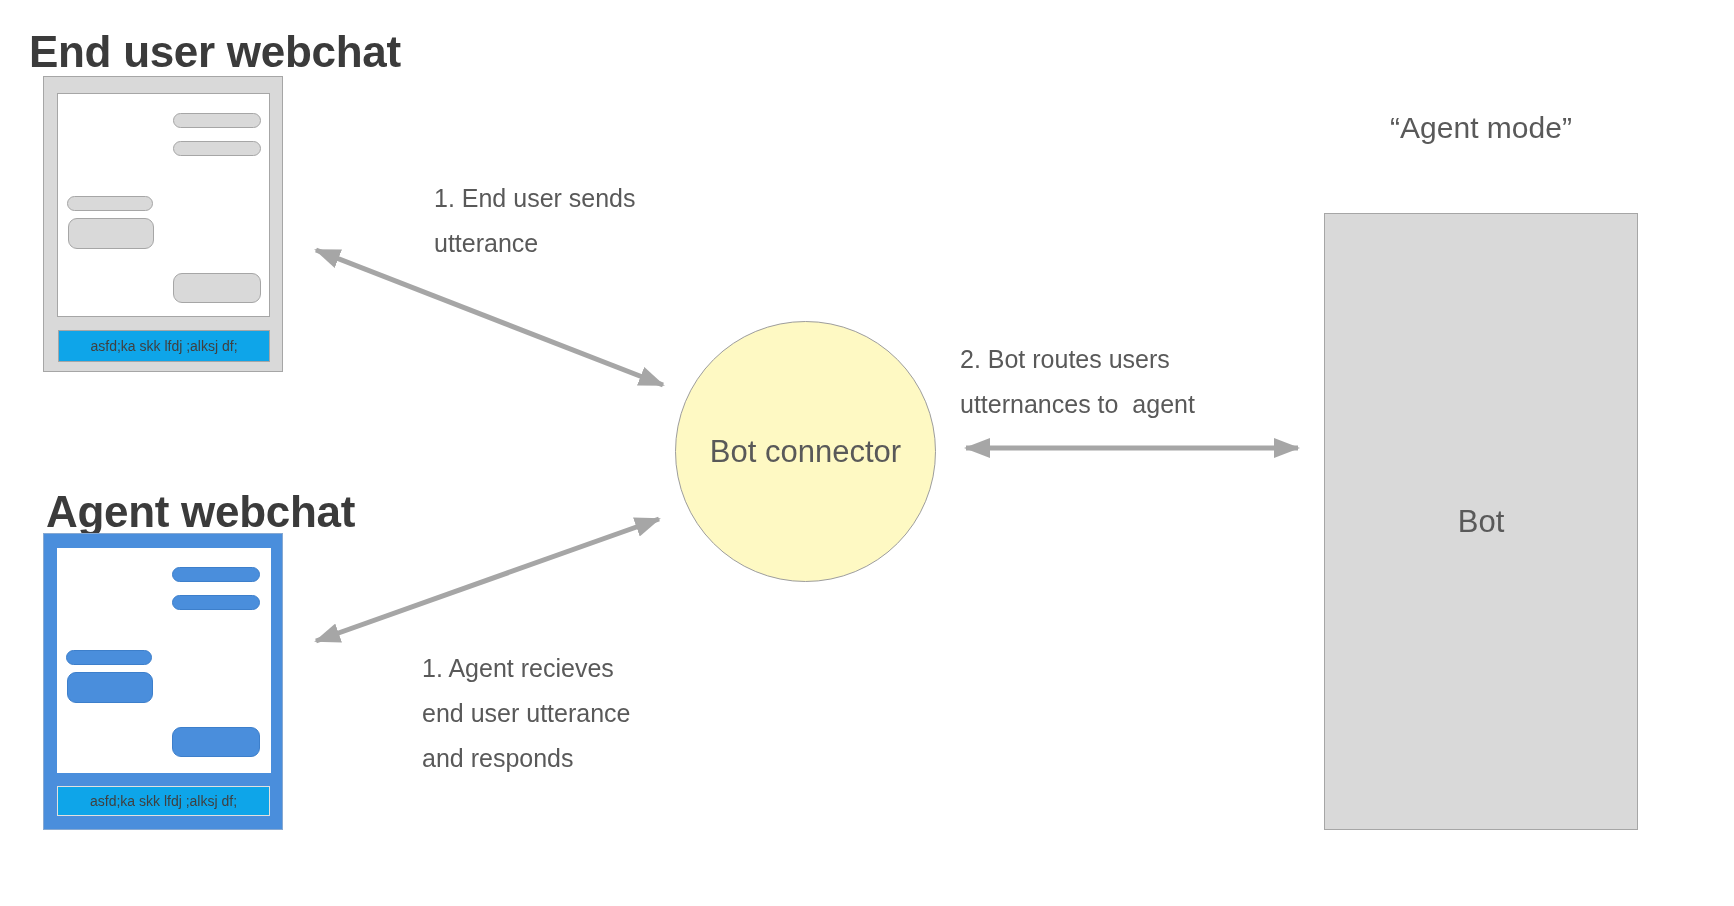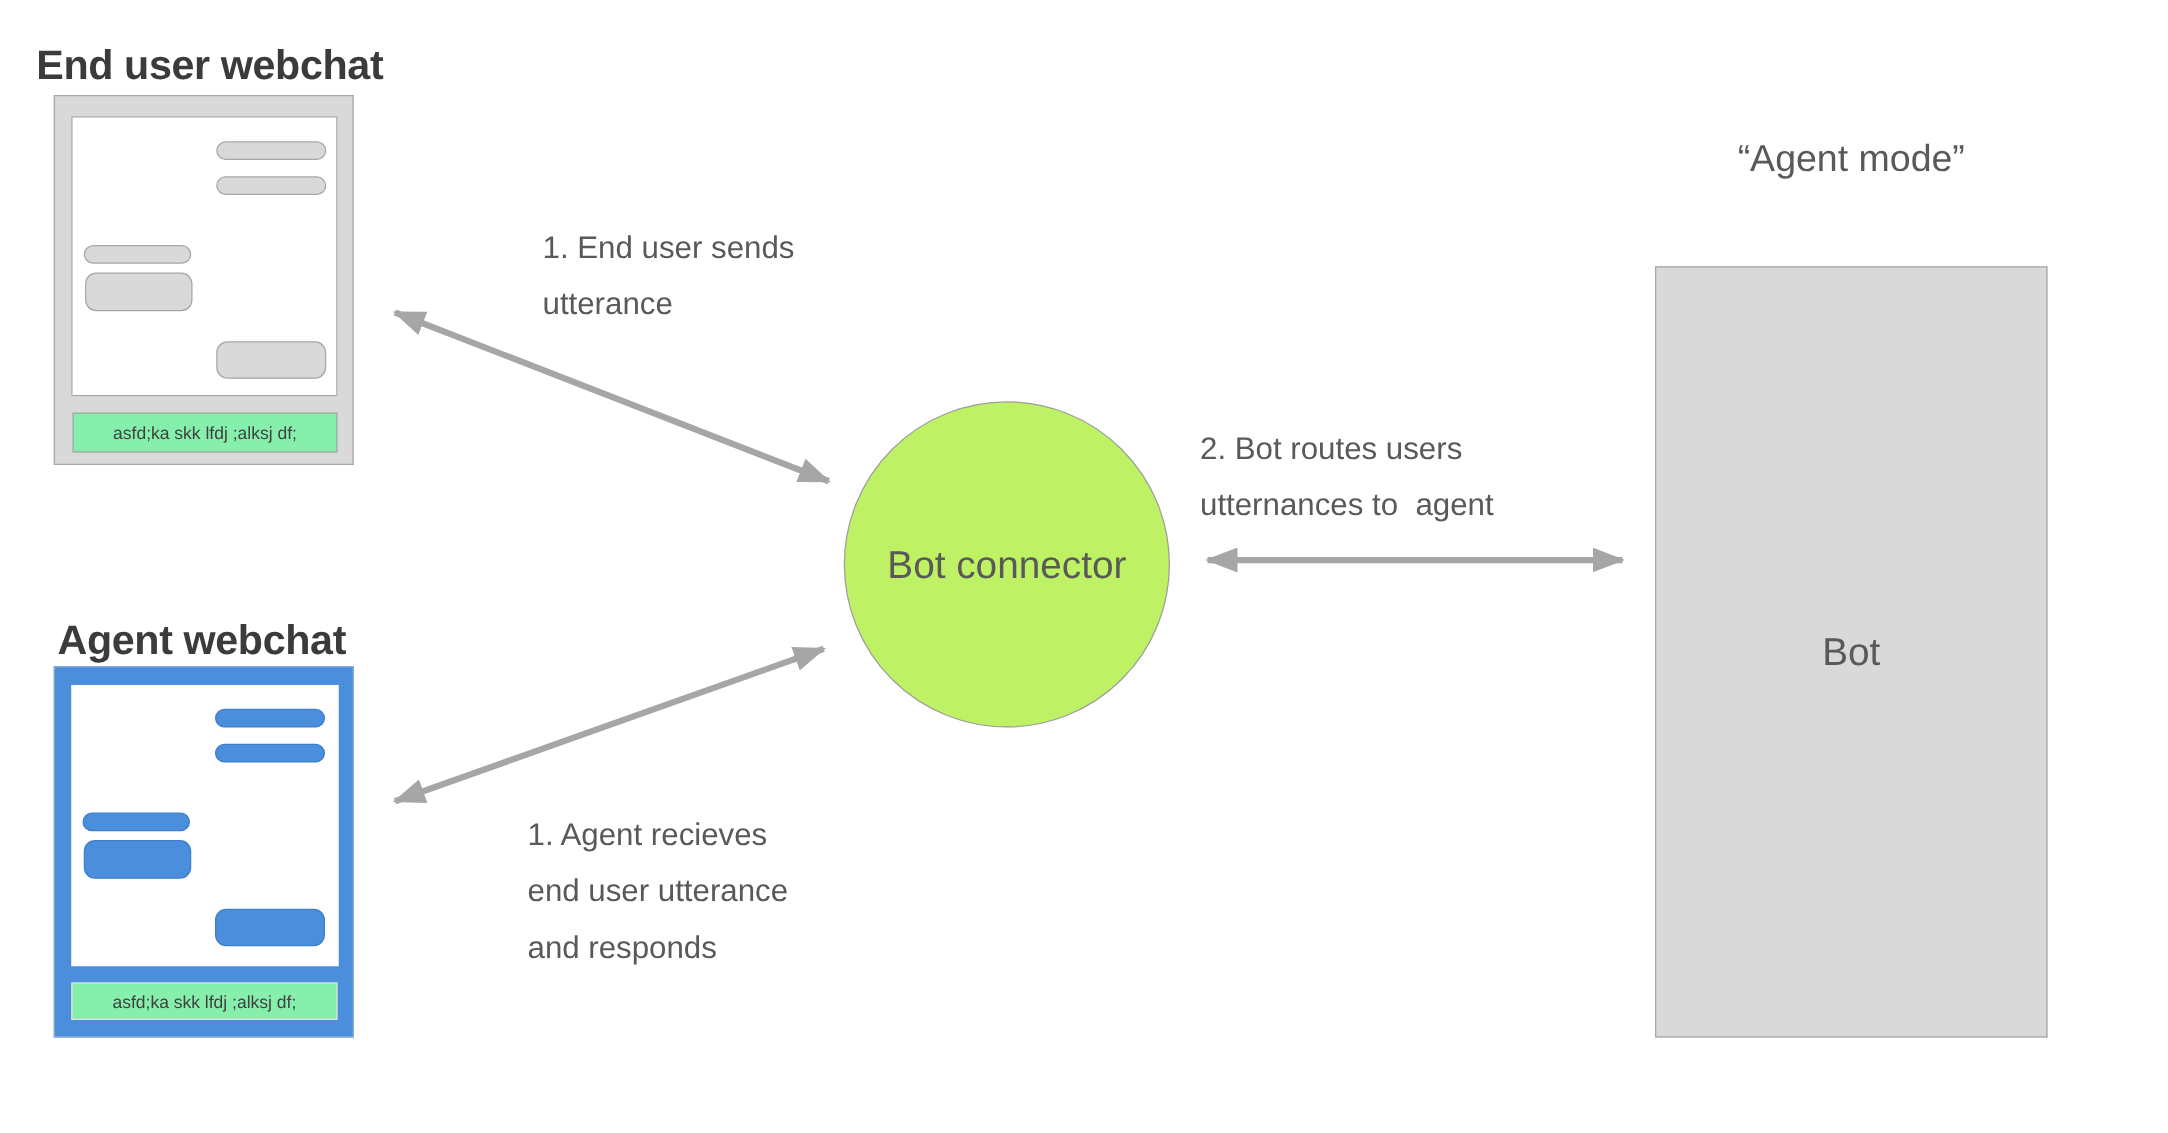--- a/index.html
+++ b/index.html
@@ -2,21 +2,21 @@
 <html style="--color-accent-blue: #4a8edc; --color-shape-fill: #d9d9d9; --color-shape-border: #a6a6a6; --color-arrow: #a6a6a6; --color-text-dark: #3b3b3b; --color-text-body: #595959;"><head>
 <meta charset="utf-8">
 <style>
   html,body{margin:0;padding:0;background:#fff;}
   .canvas{
     position:relative;width:1734px;height:906px;background:#fff;overflow:hidden;
     font-family:"Liberation Sans",sans-serif;
   }
   
   .win-title{
-    position:absolute;font-weight:bold;font-size:33px;line-height:42px;
+    position:absolute;font-weight:bold;font-size:44px;line-height:42px;
     color:var(--color-text-dark,#3b3b3b);letter-spacing:-0.3px;
   }
   .title-enduser{left:29px;top:31px;}
   .title-agent{left:46px;top:491px;}
 
   
   .window{position:absolute;box-sizing:border-box;}
   .window-enduser{
     left:43px;top:76px;width:240px;height:296px;
     background:var(--color-shape-fill,#d9d9d9);
@@ -31,21 +31,21 @@
     position:absolute;background:#fff;box-sizing:border-box;
   }
   .window-enduser .chat-panel{
     left:13px;top:16px;width:213px;height:224px;
     border:1px solid var(--color-shape-border,#a6a6a6);
   }
   .window-agent .chat-panel{
     left:13px;top:14px;width:214px;height:225px;border:none;
   }
   .input-bar{
-    position:absolute;background:#86efac;box-sizing:border-box;
+    position:absolute;background:#0ea5e9;box-sizing:border-box;
     display:flex;align-items:center;justify-content:center;
     font-size:14px;color:#404040;white-space:nowrap;
   }
   .window-enduser .input-bar{
     left:14px;top:253px;width:212px;height:32px;
     border:1px solid var(--color-shape-border,#a6a6a6);
   }
   .window-agent .input-bar{
     left:13px;top:252px;width:213px;height:30px;border:1px solid #e0e0e0;
   }
@@ -62,21 +62,21 @@
     border:1px solid var(--color-shape-border,#a6a6a6);
   }
   .window-agent .bubble{
     background:var(--color-accent-blue,#4a8edc);
     border:1px solid #3d7fcb;
   }
 
   
   .connector{
     position:absolute;left:675px;top:321px;width:261px;height:261px;
-    border-radius:50%;background:#bef264;border:1px solid #9d9d9d;
+    border-radius:50%;background:#fef9c3;border:1px solid #9d9d9d;
     box-sizing:border-box;display:flex;align-items:center;justify-content:center;
     font-size:31px;color:var(--color-text-body,#595959);
   }
 
   
   .bot-box{
     position:absolute;left:1324px;top:213px;width:314px;height:617px;
     background:var(--color-shape-fill,#d9d9d9);
     border:1px solid var(--color-shape-border,#a6a6a6);
     box-sizing:border-box;display:flex;align-items:center;justify-content:center;

